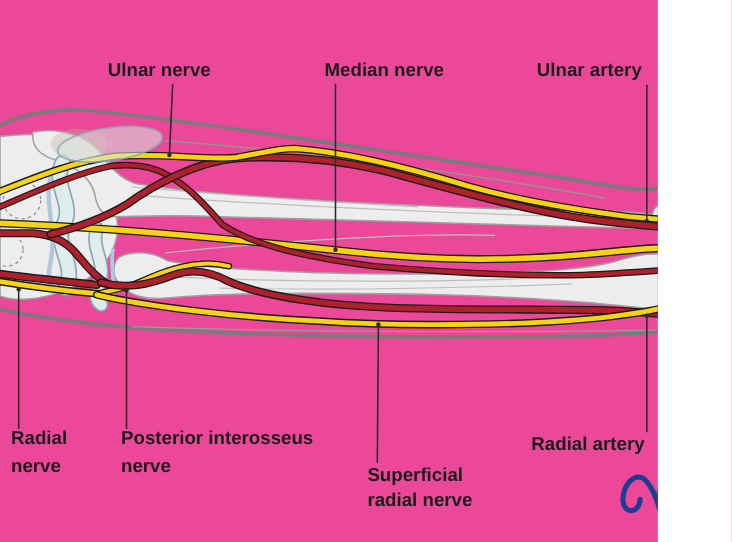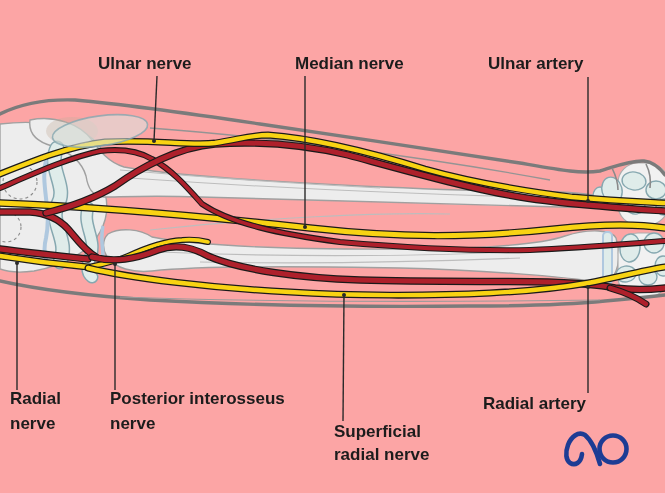--- a/index.html
+++ b/index.html
@@ -1,19 +1,19 @@
 <!DOCTYPE html>
 <html><head>
 <meta charset="utf-8">
 <style>
   html,body{margin:0;padding:0;background:#ffffff;}
   .stage{
     position:relative;
-    width:665px;height:493px;
-    background:#fca5a5;
+    width:598px;height:493px;
+    background:#ec4899;
     overflow:hidden;
     font-family:"Liberation Sans", sans-serif;
   }
   .stage svg{position:absolute;left:0;top:0;}
   text.fig-label{
     font-family:"Liberation Sans", sans-serif;
     font-size:17px;
     font-weight:bold;
     fill:#1c1c1c;
   }

